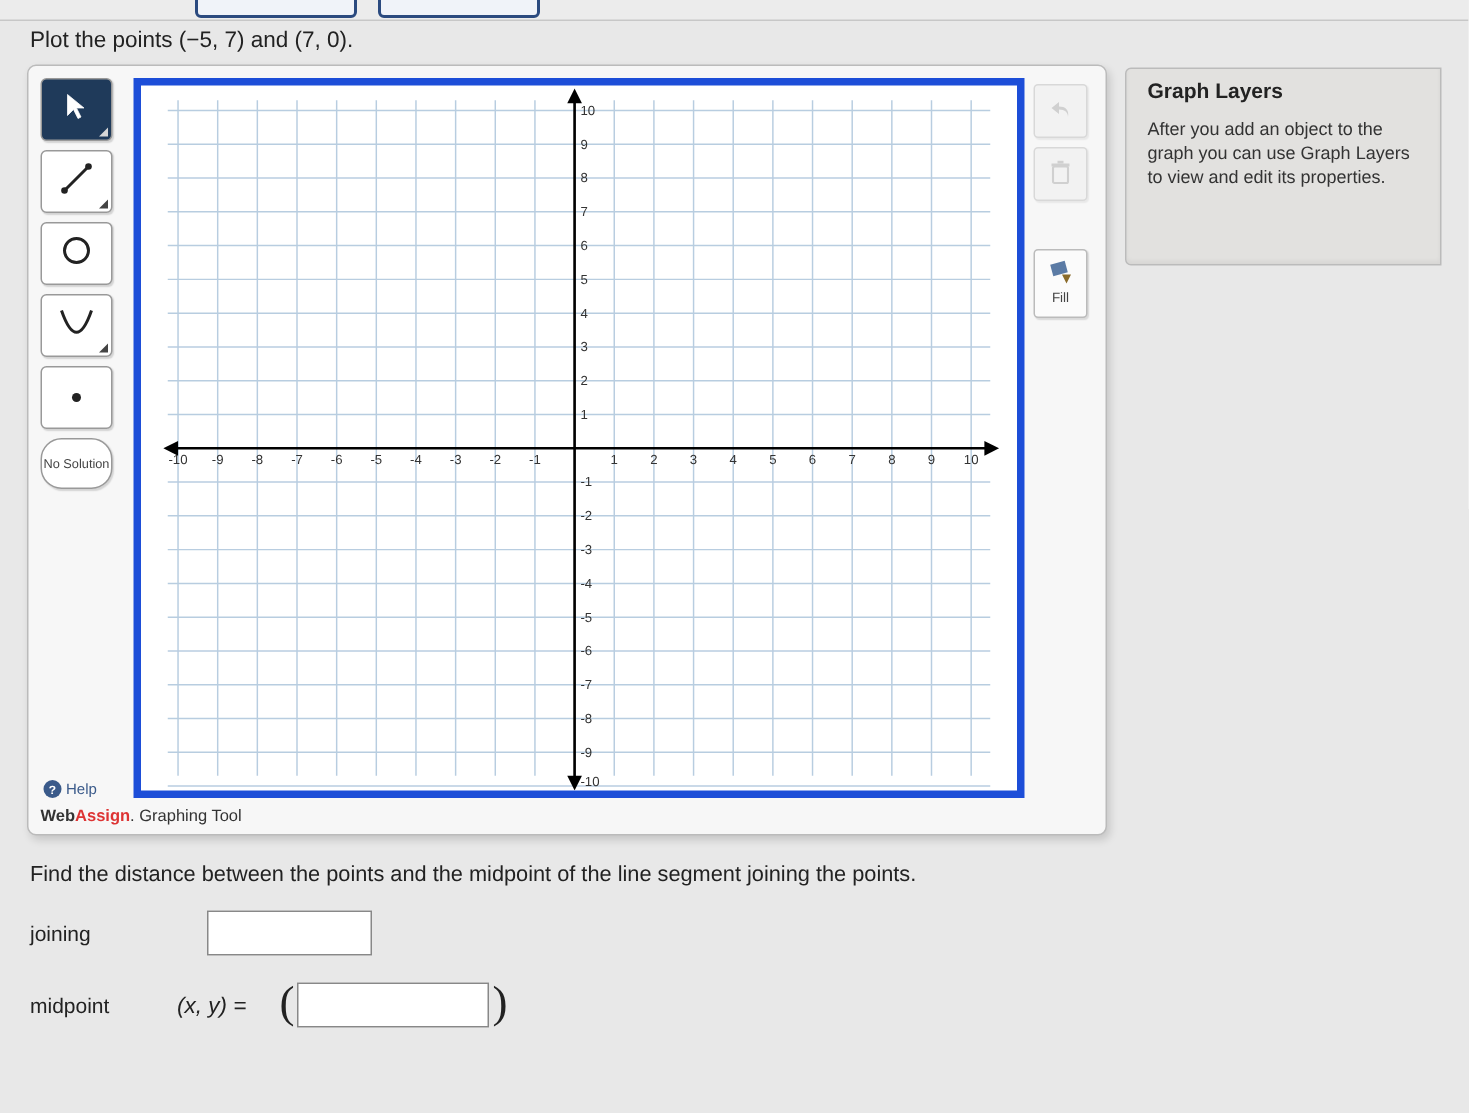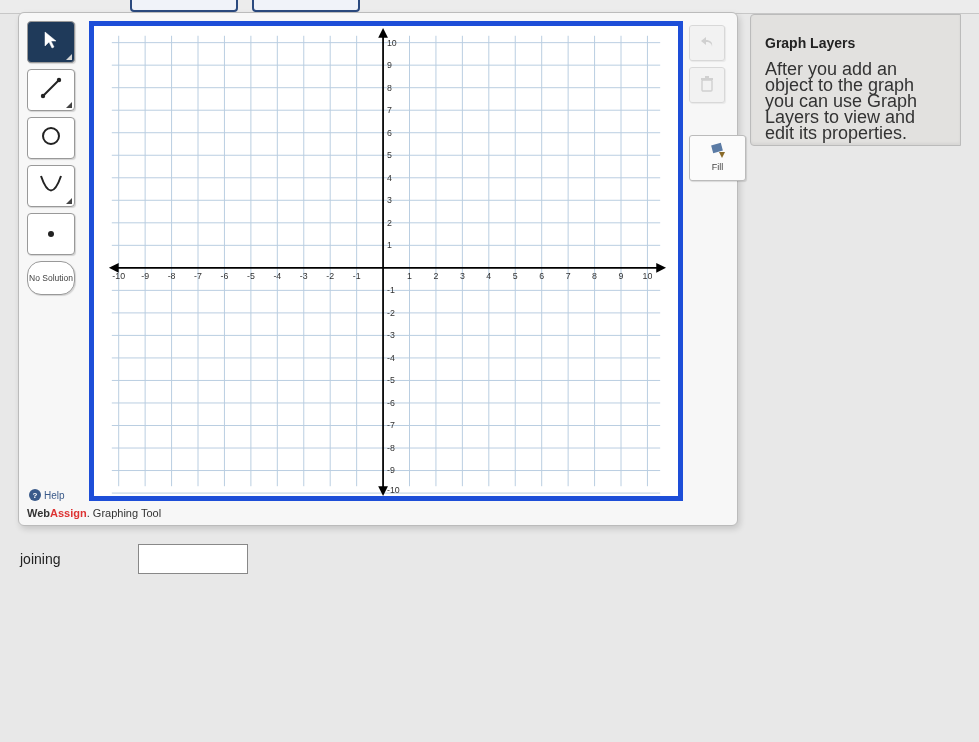--- a/index.html
+++ b/index.html
@@ -86,21 +86,21 @@
   .right-btn {
     width: 36px; height: 36px;
     background: #efefef; border: 1px solid #bbb; border-radius: 3px;
     display: flex; align-items: center; justify-content: center;
     font-size: 13px; color: #777;
     box-shadow: 1px 1px 1px rgba(0,0,0,.12);
     cursor: pointer;
   }
   .right-btn.disabled { opacity: .5; cursor: default; }
   .fill-btn {
-    width: 57px; height: 46px;
+    width: 36px; height: 46px;
     background: #fbfbfb; border: 1px solid #bbb; border-radius: 3px;
     display: flex; flex-direction: column; align-items: center; justify-content: center;
     font-size: 9px; color: #444; cursor: pointer; gap: 4px;
     box-shadow: 1px 1px 1px rgba(0,0,0,.12);
     text-align: right;
   }
   .fill-btn .paint {
     width: 16px; height: 14px; position: relative;
   }
   .fill-btn .paint::before {
@@ -117,27 +117,27 @@
     padding: 6px 4px 2px 0; font-size: 11px; color: #333;
   }
   .widget-footer b { color: #d33; font-weight: bold; }
 
   
   .layers-panel {
     flex: 1;
     background: #e2e1df;
     border: 1px solid #bbb;
     border-radius: 4px 0 0 4px;
-    padding: 20px 14px;
+    padding: 6px 14px;
     height: 132px;
     margin-top: 2px;
     box-shadow: inset 0 -2px 3px rgba(0,0,0,.05);
   }
   .layers-panel h3 { font-size: 14px; font-weight: bold; margin-bottom: 10px; }
-  .layers-panel p { font-size: 18px; line-height: 16px; color: #333; }
+  .layers-panel p { font-size: 12px; line-height: 16px; color: #333; }
 
   
   .questions { margin-top: 18px; padding-left: 2px; }
   .q-prompt { font-size: 14.5px; margin-bottom: 16px; }
   .answer-row { display: flex; align-items: center; gap: 18px; margin-bottom: 18px; font-size: 14px; }
   .answer-row .label { width: 100px; }
   .answer-input {
     width: 110px; height: 30px;
     border: 1px solid #888; background: #fff;
     padding: 0 6px; font-size: 13px;
@@ -159,20 +159,21 @@
 
 <div class="top-frag">
   <div class="top-boxes">
     <div class="tbx"></div>
     <div class="tbx"></div>
   </div>
 </div>
 
 <div class="page-wrap">
 
+  <p class="instruction">Plot the points (−5, 7) and (7, 0).</p>
 
   <div class="main-flex">
 
     <div class="graph-widget">
       <div class="widget-body">
 
         <div class="tool-col">
           <div class="tool-btn selected">
             <span>
               <svg width="14" height="18" viewBox="0 0 14 18">
@@ -357,21 +358,31 @@
     </div>
 
     <div class="layers-panel">
       <h3>Graph Layers</h3>
       <p>After you add an object to the graph you can use Graph Layers to view and edit its properties.</p>
     </div>
 
   </div>
 
   <div class="questions">
+    <p class="q-prompt">Find the distance between the points and the midpoint of the line segment joining the points.</p>
 
     <div class="answer-row">
       <span class="label">joining</span>
       <input class="answer-input" type="text" style="">
     </div>
 
+    <div class="answer-row">
+      <span class="label" style="width:72px">midpoint</span>
+      <span class="eq">(x, y)  =</span>
+      <span class="tuple">
+        <span class="paren">(</span>
+        <input type="text" style="">
+        <span class="paren">)</span>
+      </span>
+    </div>
   </div>
 
 </div>
 
 </body></html>

